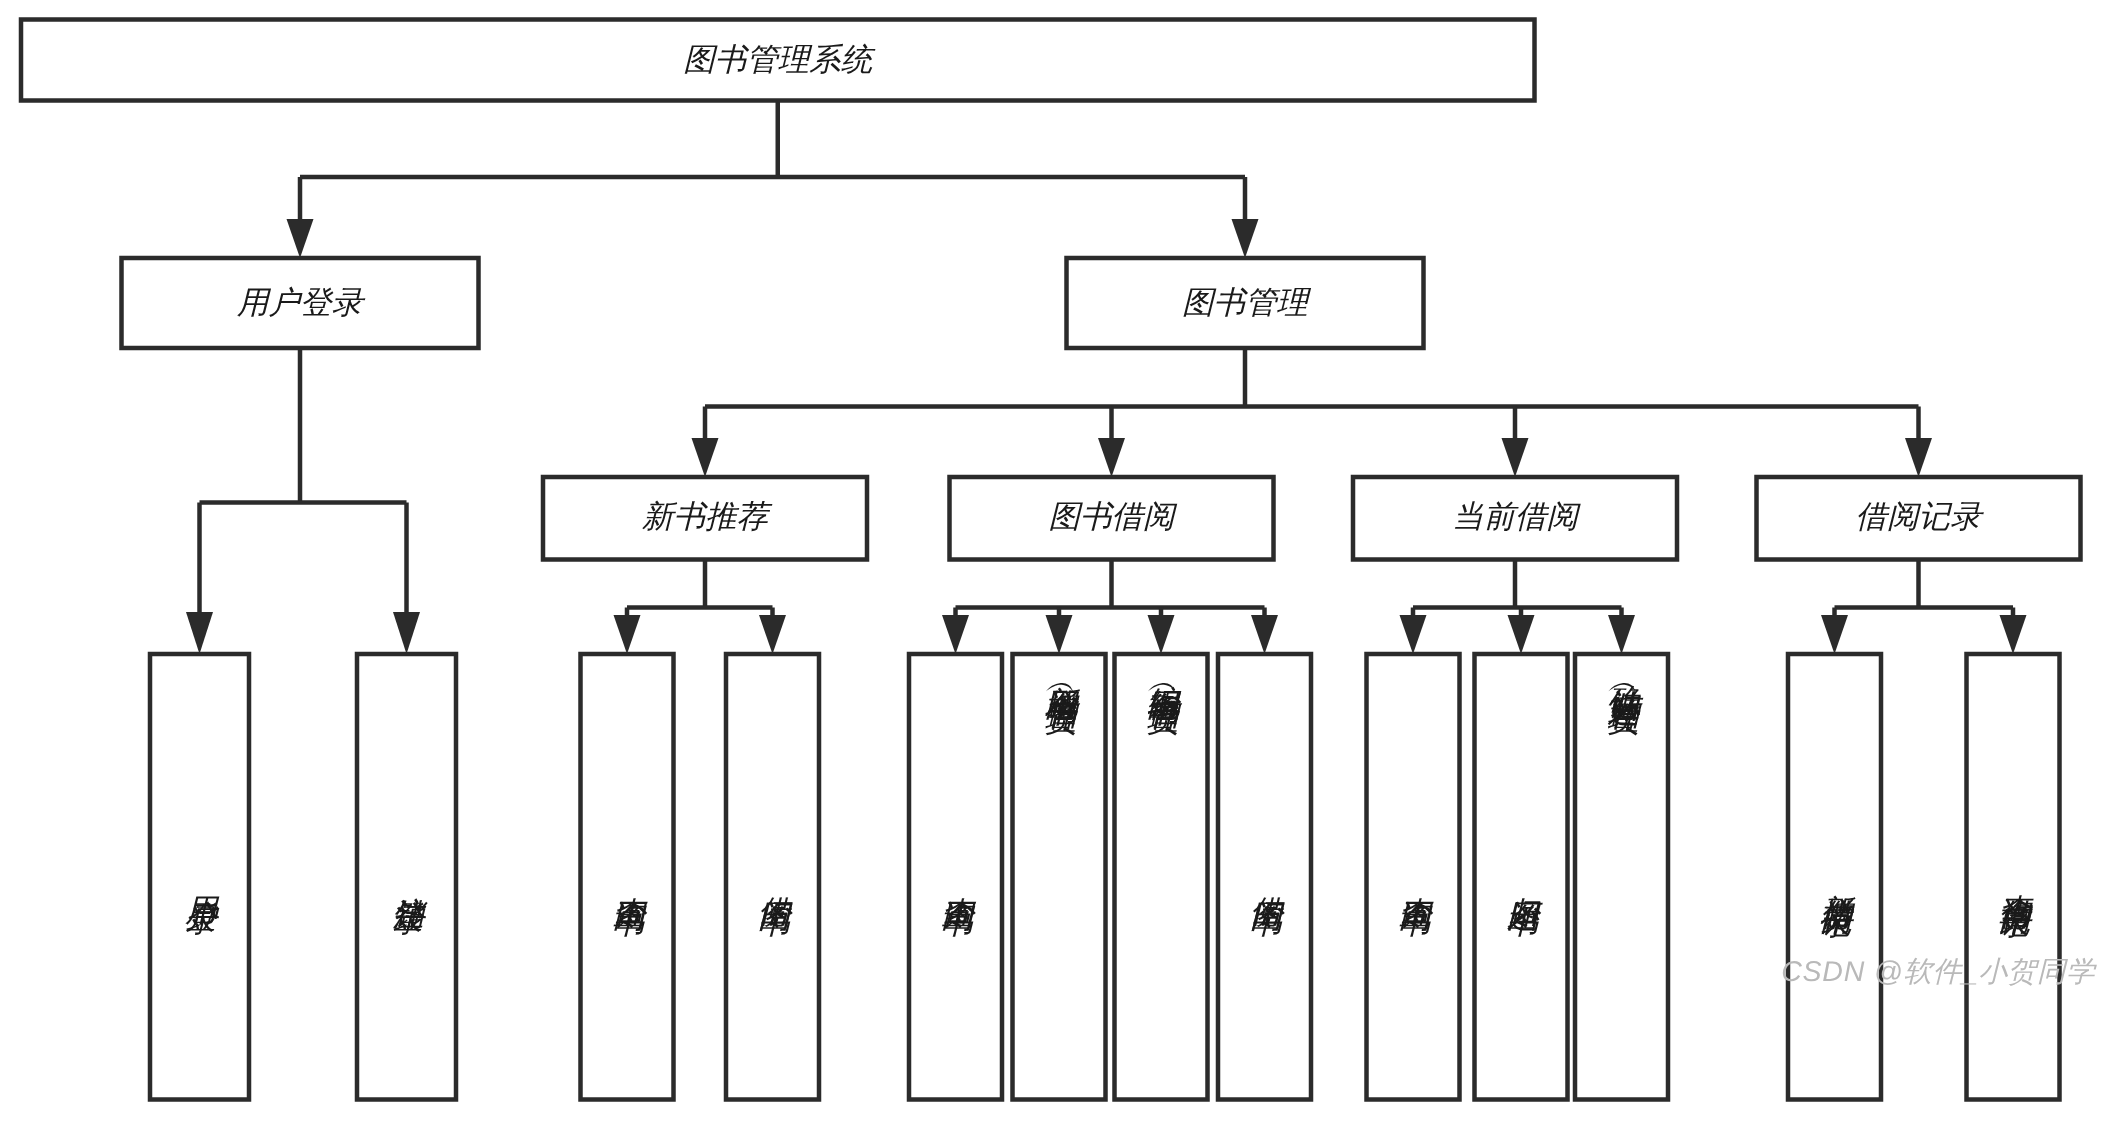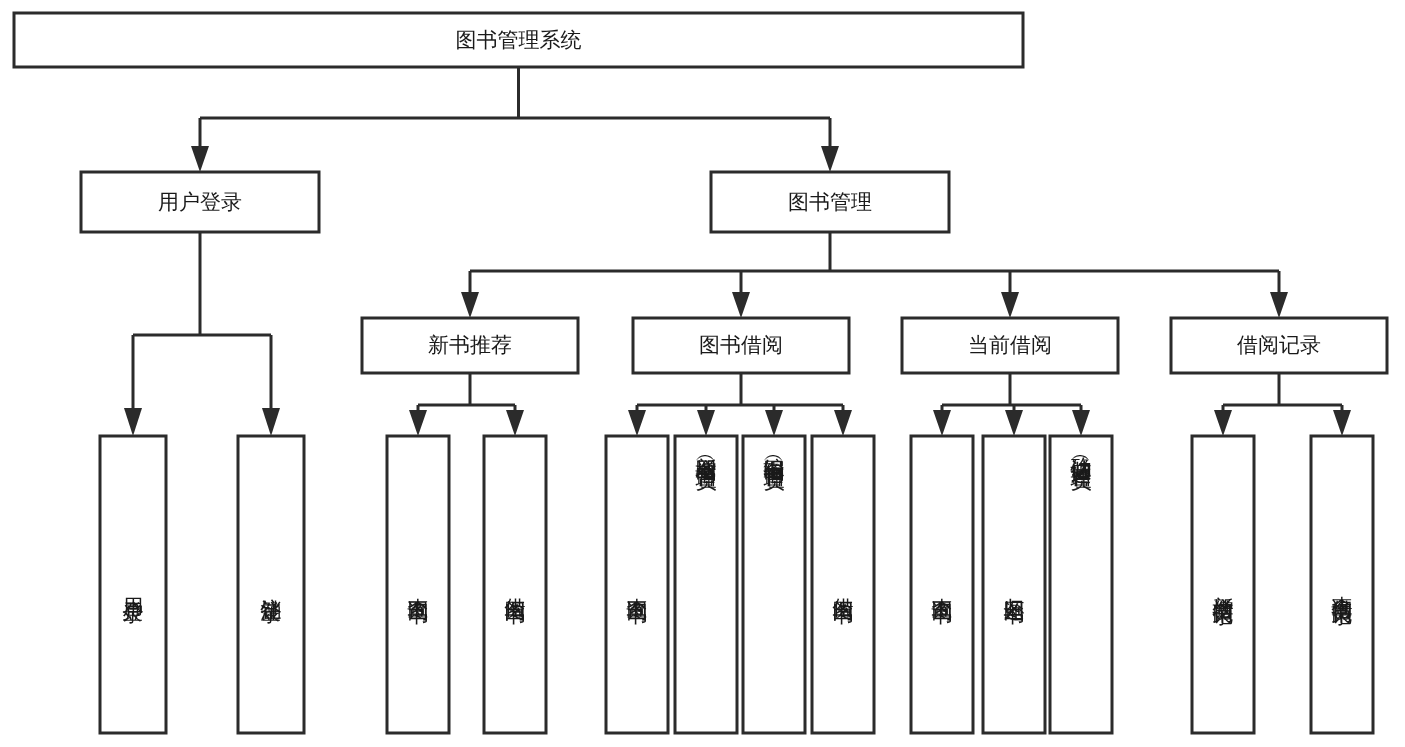--- a/index.html
+++ b/index.html
@@ -11,20 +11,21 @@
     width: 1405px;
     height: 747px;
     font-family: "Liberation Sans", "DejaVu Sans", sans-serif;
     overflow: hidden;
   }
   #diagram-root {
     position: relative;
     width: 1405px;
     height: 665px;
     background: #ffffff;
+    font-style: italic;
   }
   svg#diagram-svg {
     position: absolute;
     left: 0;
     top: 0;
     width: 1405px;
     height: 747px;
     display: block;
   }
   .node-rect {
@@ -242,14 +243,15 @@
   <div class="vert-box align-top" style="left:1050px; top:440px; width:62px; height:293px;">
     <span class="vert-text">确认归还（管理员）</span>
   </div>
   <div class="vert-box" style="left:1192px; top:436px; width:62px; height:297px;">
     <span class="vert-text">新增借阅记录</span>
   </div>
   <div class="vert-box" style="left:1311px; top:436px; width:62px; height:297px;">
     <span class="vert-text">查询借阅记录</span>
   </div>
 
+  <div class="watermark">CSDN @软件_小贺同学</div>
 
 </div>
 
 </body></html>

